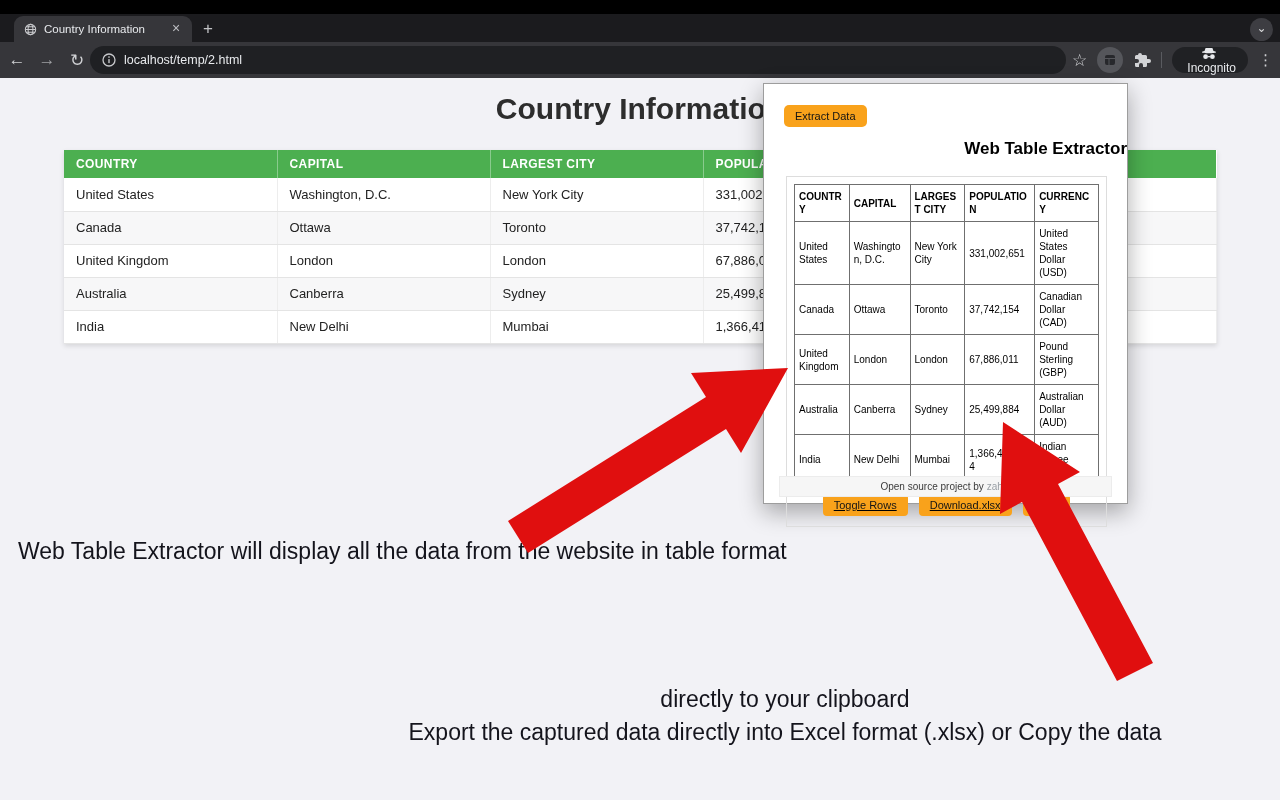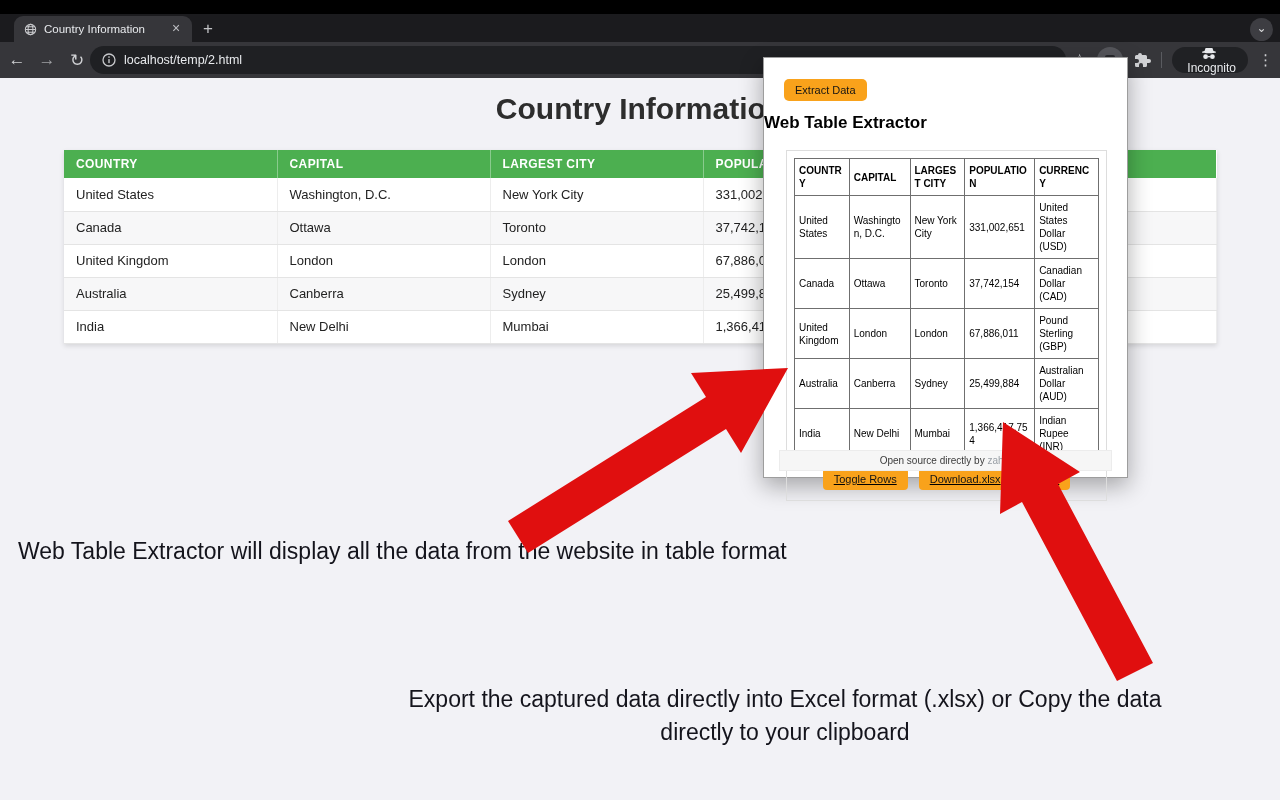--- a/index.html
+++ b/index.html
@@ -35,25 +35,25 @@
                 font-size:30px; font-weight:bold; color:#2d2d2d; }
   .main-table { position:absolute; left:64px; top:72px; width:1152px; border-collapse:collapse;
                 background:#fff; box-shadow:0 2px 5px rgba(0,0,0,.12); table-layout:fixed; }
   .main-table th { background:#4caf50; color:#fff; font-size:12px; font-weight:bold; letter-spacing:.4px;
                    text-align:left; padding:7px 12px; border-right:1px solid rgba(255,255,255,.35); height:28px; }
   .main-table td { font-size:13px; color:#222; padding:8px 12px; border-bottom:1px solid #e4e4e4;
                    border-right:1px solid #ededed; height:33px; overflow:hidden; white-space:nowrap; }
   .main-table tr:nth-child(even) td { background:#f7f7f8; }
 
   
-  .popup { position:absolute; left:763px; top:57px; width:365px; height:421px; background:#fff;
+  .popup { position:absolute; left:763px; top:83px; width:365px; height:421px; background:#fff;
            border:1px solid #9d9d9d; box-shadow:0 8px 22px rgba(0,0,0,.32); z-index:20; }
   .extract-btn { position:absolute; left:20px; top:21px; background:#f9a21b; border:none; border-radius:5px;
                  font-family:"Liberation Sans",sans-serif; font-size:11px; color:#141414; padding:5px 11px; }
-  .popup-title { position:absolute; left:0; top:55px; width:100%; text-align:left;
+  .popup-title { position:absolute; left:0; top:55px; width:100%; text-align:right;
                  font-size:17px; font-weight:bold; color:#000; }
   .popup-table-wrap { position:absolute; left:22px; top:92px; width:321px; border:1px solid #ddd; padding:7px 7px 10px; }
   .popup-table { width:100%; border-collapse:collapse; table-layout:fixed; }
   .popup-table th, .popup-table td { border:1px solid #6f6f6f; font-size:10px; color:#000;
                                      padding:5px 4px; text-align:left; vertical-align:middle; line-height:1.3; word-wrap:break-word; }
   .popup-table th { font-weight:bold; }
   .popup-btn-row { display:flex; justify-content:center; gap:11px; margin-top:9px;text-decoration:underline; }
   .popup-btn { background:#f9a21b; border:none; border-radius:4px; font-family:"Liberation Sans",sans-serif;
                font-size:11px; color:#141414; padding:5px 11px; }
   .popup-footer { position:absolute; left:15px; right:15px; bottom:6px; background:#f6f6f6; border:1px solid #ececec;
@@ -246,25 +246,25 @@
             <td>Indian Rupee (INR)</td>
           </tr>
         </tbody>
     </table>
     <div class="popup-btn-row">
       <button class="popup-btn">Toggle Rows</button>
       <button class="popup-btn">Download.xlsx</button>
       <button class="popup-btn">Copy</button>
     </div>
   </div>
-  <div class="popup-footer"><span>Open source directly by </span><span class="footer-link">zahin</span></div>
+  <div class="popup-footer"><span>Open source project by </span><span class="footer-link">zahin</span></div>
 </div>
 
 <svg class="arrows-svg" viewBox="0 0 1280 800">
   <polygon points="508,521 706,397 691,373 788,368 741,453 726,429 528,553" fill="#e00f0f"></polygon>
   <polygon points="1117,681 1022,502 1000,514 1003,422 1080,472 1058,484 1153,663" fill="#e00f0f"></polygon>
 </svg>
 
 <div class="caption-top">Web Table Extractor will display all the data from the website in table format</div>
 <div class="caption-bottom">
+  <div>directly to your clipboard</div>
   <div>Export the captured data directly into Excel format (.xlsx) or Copy the data</div>
-  <div>directly to your clipboard</div>
 </div>
 
 </body></html>

